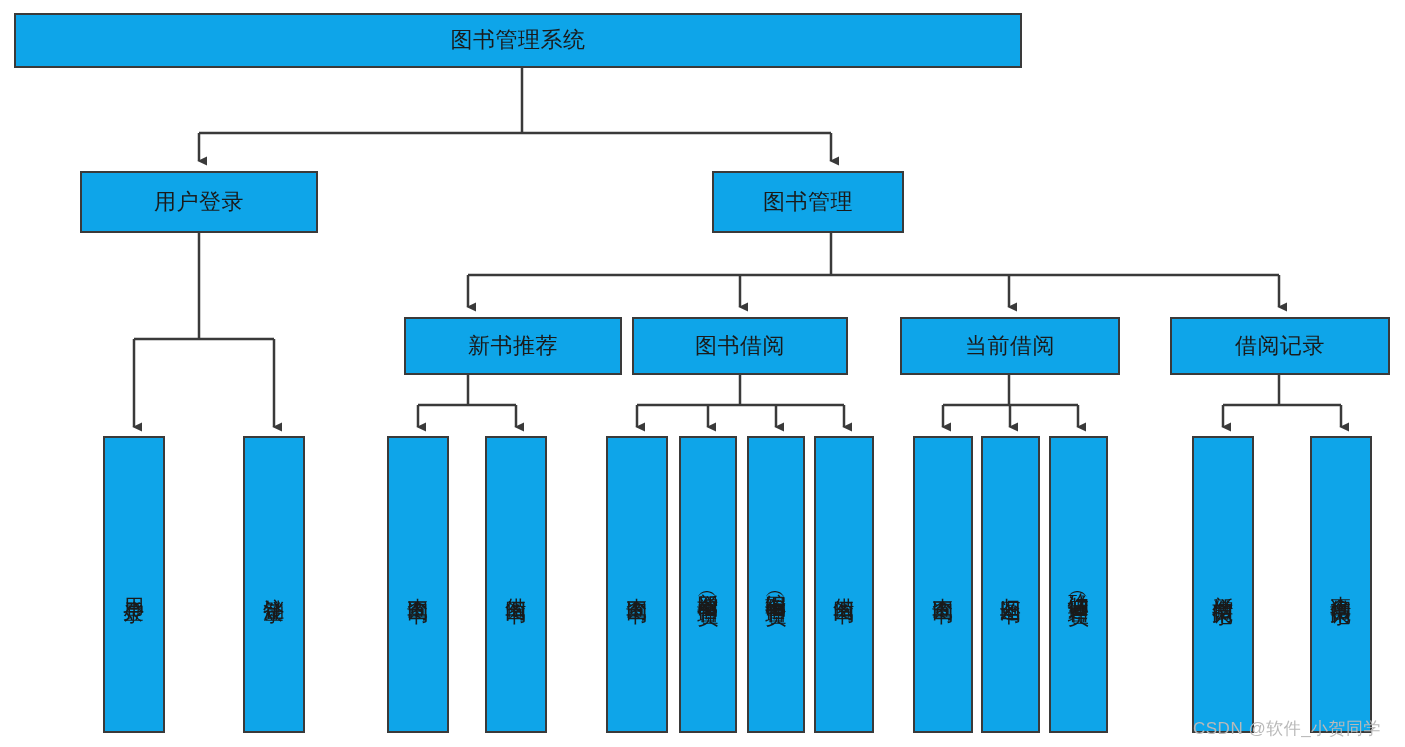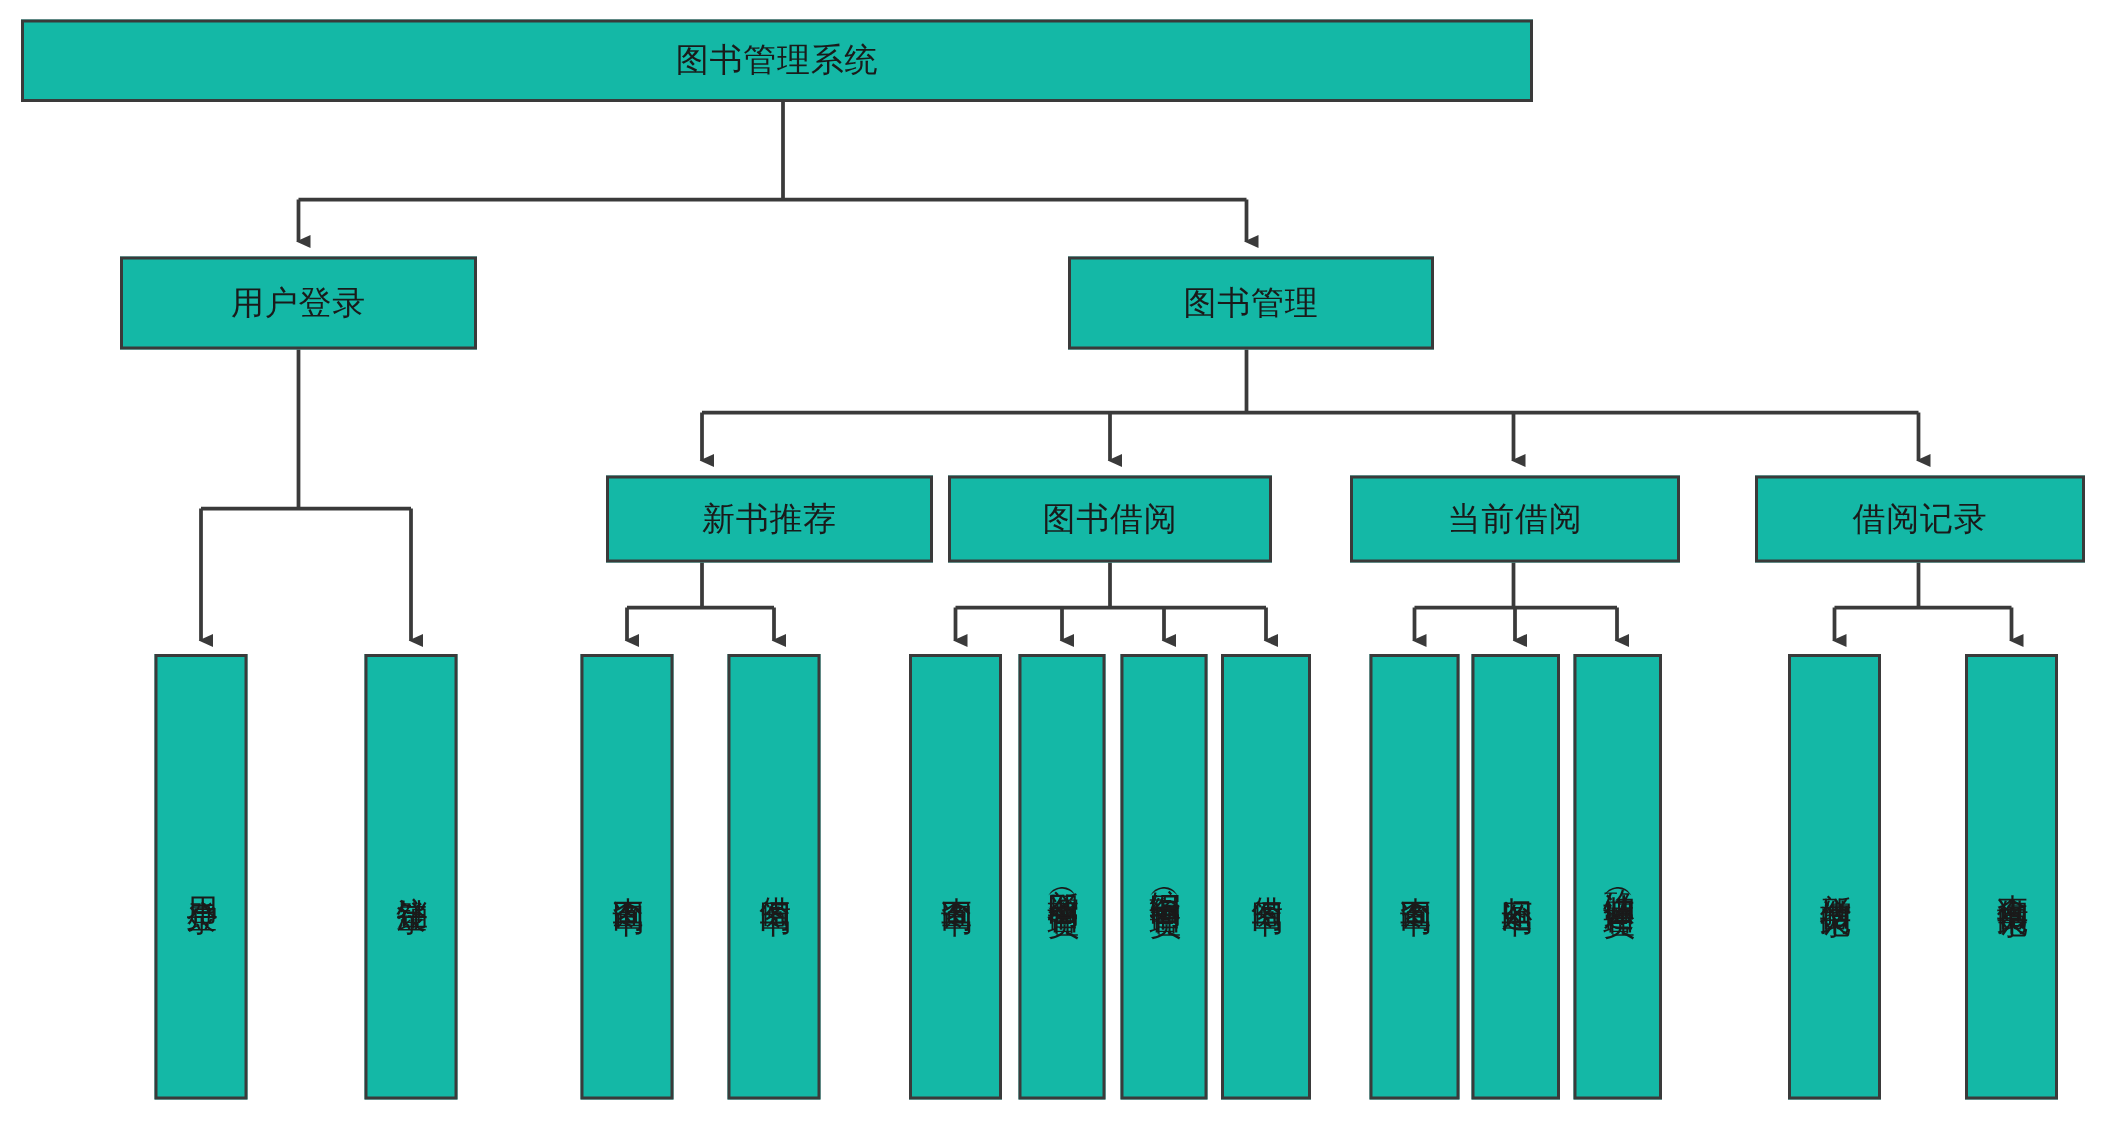--- a/index.html
+++ b/index.html
@@ -21,21 +21,21 @@
     position: absolute;
     left: 0;
     top: 0;
     width: 1405px;
     height: 747px;
   }
   .node-box {
     position: absolute;
     box-sizing: border-box;
     border: 2.5px solid #3a3a3a;
-    background: #14b8a6;
+    background: #0ea5e9;
     display: flex;
     align-items: center;
     justify-content: center;
     color: #1a1a1a;
   }
   .node-label-h {
     font-size: 22px;
     line-height: 1.1;
     letter-spacing: 0.5px;
     white-space: nowrap;
@@ -112,21 +112,21 @@
     </g>
   </svg>
 
   <div id="nodes-layer">
       <div class="node-box" style="left: 14px; top: 13px; width: 1008px; height: 55px;">
         <span class="node-label-h">图书管理系统</span>
       </div>
       <div class="node-box" style="left: 80px; top: 171px; width: 238px; height: 62px;">
         <span class="node-label-h">用户登录</span>
       </div>
-      <div class="node-box" style="left: 712px; top: 171px; width: 244px; height: 62px;">
+      <div class="node-box" style="left: 712px; top: 171px; width: 192px; height: 62px;">
         <span class="node-label-h">图书管理</span>
       </div>
       <div class="node-box" style="left: 360px; top: 317px; width: 218px; height: 58px; margin-left: 44px;">
         <span class="node-label-h">新书推荐</span>
       </div>
       <div class="node-box" style="left: 632px; top: 317px; width: 216px; height: 58px; text-align: right;">
         <span class="node-label-h">图书借阅</span>
       </div>
       <div class="node-box" style="left: 900px; top: 317px; width: 220px; height: 58px; justify-content: center;">
         <span class="node-label-h">当前借阅</span>
@@ -168,14 +168,15 @@
         <span class="node-label-v">确认归还（管理员）</span>
       </div>
       <div class="node-box" style="left: 1192px; top: 436px; width: 62px; height: 297px;">
         <span class="node-label-v">新增借阅记录</span>
       </div>
       <div class="node-box" style="left: 1310px; top: 436px; width: 62px; height: 297px;">
         <span class="node-label-v">查询借阅记录</span>
       </div>
     </div>
 
+  <div class="watermark" style="left: 1193px; top: 717px;">CSDN @软件_小贺同学</div>
 
 </div>
 
 </body></html>

